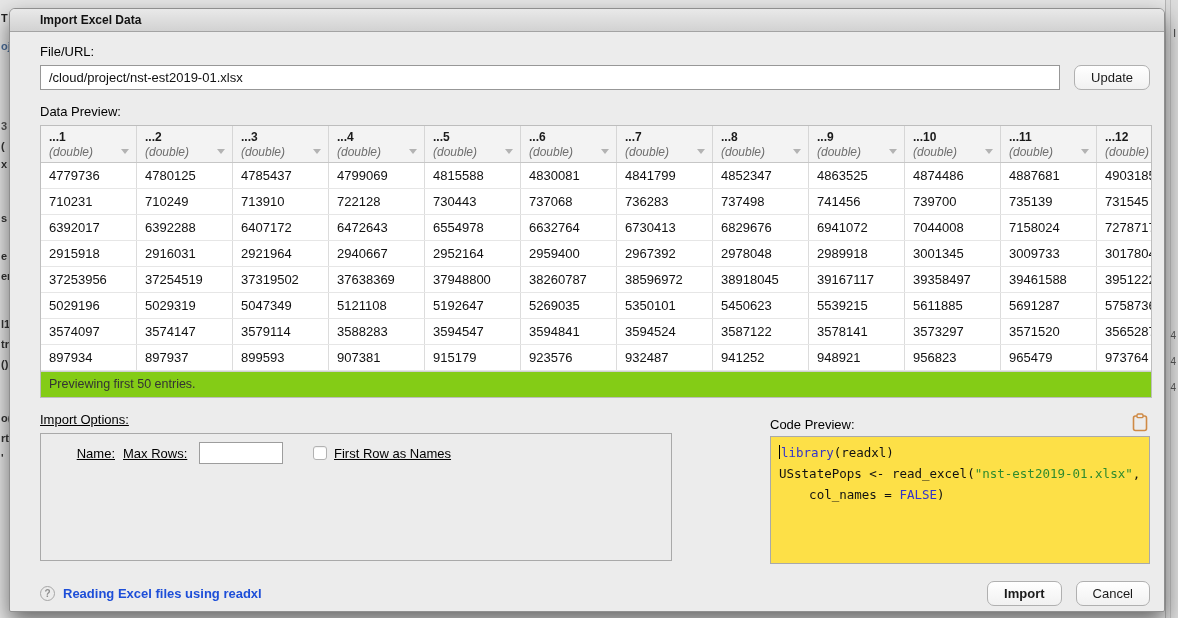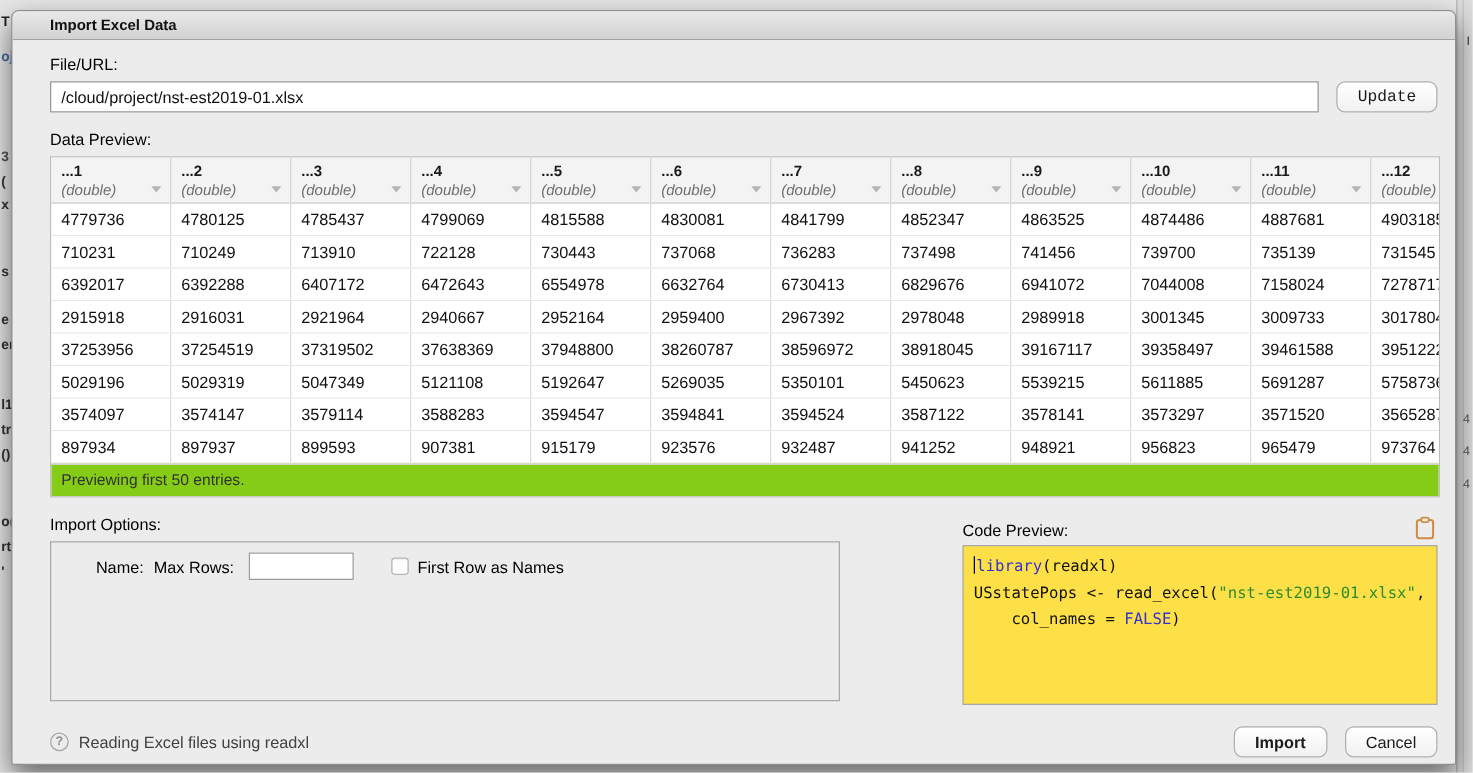--- a/index.html
+++ b/index.html
@@ -21,40 +21,40 @@
   .content { padding:12px 14px 0 30px; }
 
   .section-label { font-size:13px; color:#000; margin-bottom:6px; }
 
   
   .file-row { display:flex; align-items:center; margin-bottom:14px; }
   .file-input { flex:1; height:25px; border:1px solid #979797; background:#fff; font-family:"Liberation Sans",sans-serif;
                 font-size:13px; color:#111; padding:0 8px; outline:none; }
   .btn { height:25px; border:1px solid #b0b0b0; border-radius:7px; background:linear-gradient(#ffffff,#f1f1f1);
          font-family:"Liberation Sans",sans-serif; font-size:13px; color:#1a1a1a; padding:0 16px; cursor:default; }
-  .update-btn { margin-left:14px;font-family:Liberation Mono, monospace; }
+  .update-btn { margin-left:14px; }
 
   
   .tblwrap { width:1112px; border:1px solid #bdbdbd; background:#fff; overflow:hidden; }
   .tscroll { width:100%; overflow:hidden; }
   .tbl-header { display:flex; width:1152px; background:#f3f3f3; border-bottom:1px solid #c6c6c6; }
   .hcell { width:96px; min-width:96px; padding:3px 6px 2px 8px; border-right:1px solid #d6d6d6; position:relative; }
   .hname { font-size:12px; font-weight:bold; color:#1a1a1a; line-height:16px; }
   .htype { font-size:12px; font-style:italic; color:#6e6e6e; line-height:15px; }
   .hcaret { position:absolute; right:7px; bottom:8px; width:0; height:0;
             border-left:4px solid transparent; border-right:4px solid transparent; border-top:5px solid #b3b3b3; }
   .drow { display:flex; width:1152px; border-bottom:1px solid #e6e6e6; background:#fff; }
   .dcell { width:96px; min-width:96px; padding:0 8px; border-right:1px solid #dcdcdc; font-size:13px; color:#111;
            line-height:25px; height:25px; white-space:nowrap; overflow:hidden; }
   .tbl-footer { background:#84cc16; border-top:1px solid #cfcfcf; font-size:12.5px; color:#333;
                 padding:5px 8px 6px 8px; }
 
   
   .bottom { display:flex; margin-top:14px; }
-  .left-col { width:714px; margin-right:16px; }
+  .left-col { width:714px; margin-right:16px;text-decoration:underline; }
   .right-col { flex:1; }
   .options-panel { width:632px; height:128px; border:1px solid #a9a9a9; padding:8px 0 0 12px; }
   .opt-row { display:flex; align-items:center; margin-bottom:9px; }
   .olab1 { width:62px; text-align:right; margin-right:8px; font-size:13px; color:#000; }
   .ofld1 { width:155px; margin-right:26px; }
   .olab2 { width:76px; font-size:13px; color:#000; }
   .ofld2 { width:84px; margin-right:30px; }
   .txt { width:100%; height:22px; border:1px solid #9d9d9d; background:#fff; font-family:"Liberation Sans",sans-serif;
          font-size:13px; color:#111; padding:0 6px; outline:none; }
   .txt::placeholder { color:#9a9a9a; }
@@ -76,21 +76,21 @@
                color:#111; white-space:pre; }
   .tok-kw { color:#3333cc; }
   .tok-str { color:#2e8b2e; }
   .caret-bar { display:inline-block; width:1px; height:14px; background:#000; vertical-align:-2px; margin-right:1px; }
   .clip-icon { width:16px; height:19px; position:relative; margin-right:2px; }
 
   
   .dlg-footer { display:flex; align-items:center; margin-top:17px; }
   .help-icon { width:15px; height:15px; border-radius:50%; border:1.5px solid #a6a6a6; color:#8f8f8f;
                font-size:10px; font-weight:bold; display:flex; align-items:center; justify-content:center; margin-right:8px; flex:none; }
-  .help-link { font-size:13px; font-weight:normal; color:#404040; text-decoration:none; }
+  .help-link { font-size:13px; font-weight:bold; color:#1d4ed8; text-decoration:none; }
   .footer-spacer { flex:1; }
   .import-btn { font-weight:bold; margin-right:14px; }
 </style>
 </head>
 <body>
 
 <div id="left-strip">
     <span class="bg-frag" style="left: 1px; top: 12px; color: rgb(34, 34, 34);">T</span>
     <span class="bg-frag" style="left: 1px; top: 40px; color: rgb(74, 109, 155);">oj</span>
     <span class="bg-frag" style="left: 1px; top: 120px; color: rgb(85, 85, 85);">3</span>

